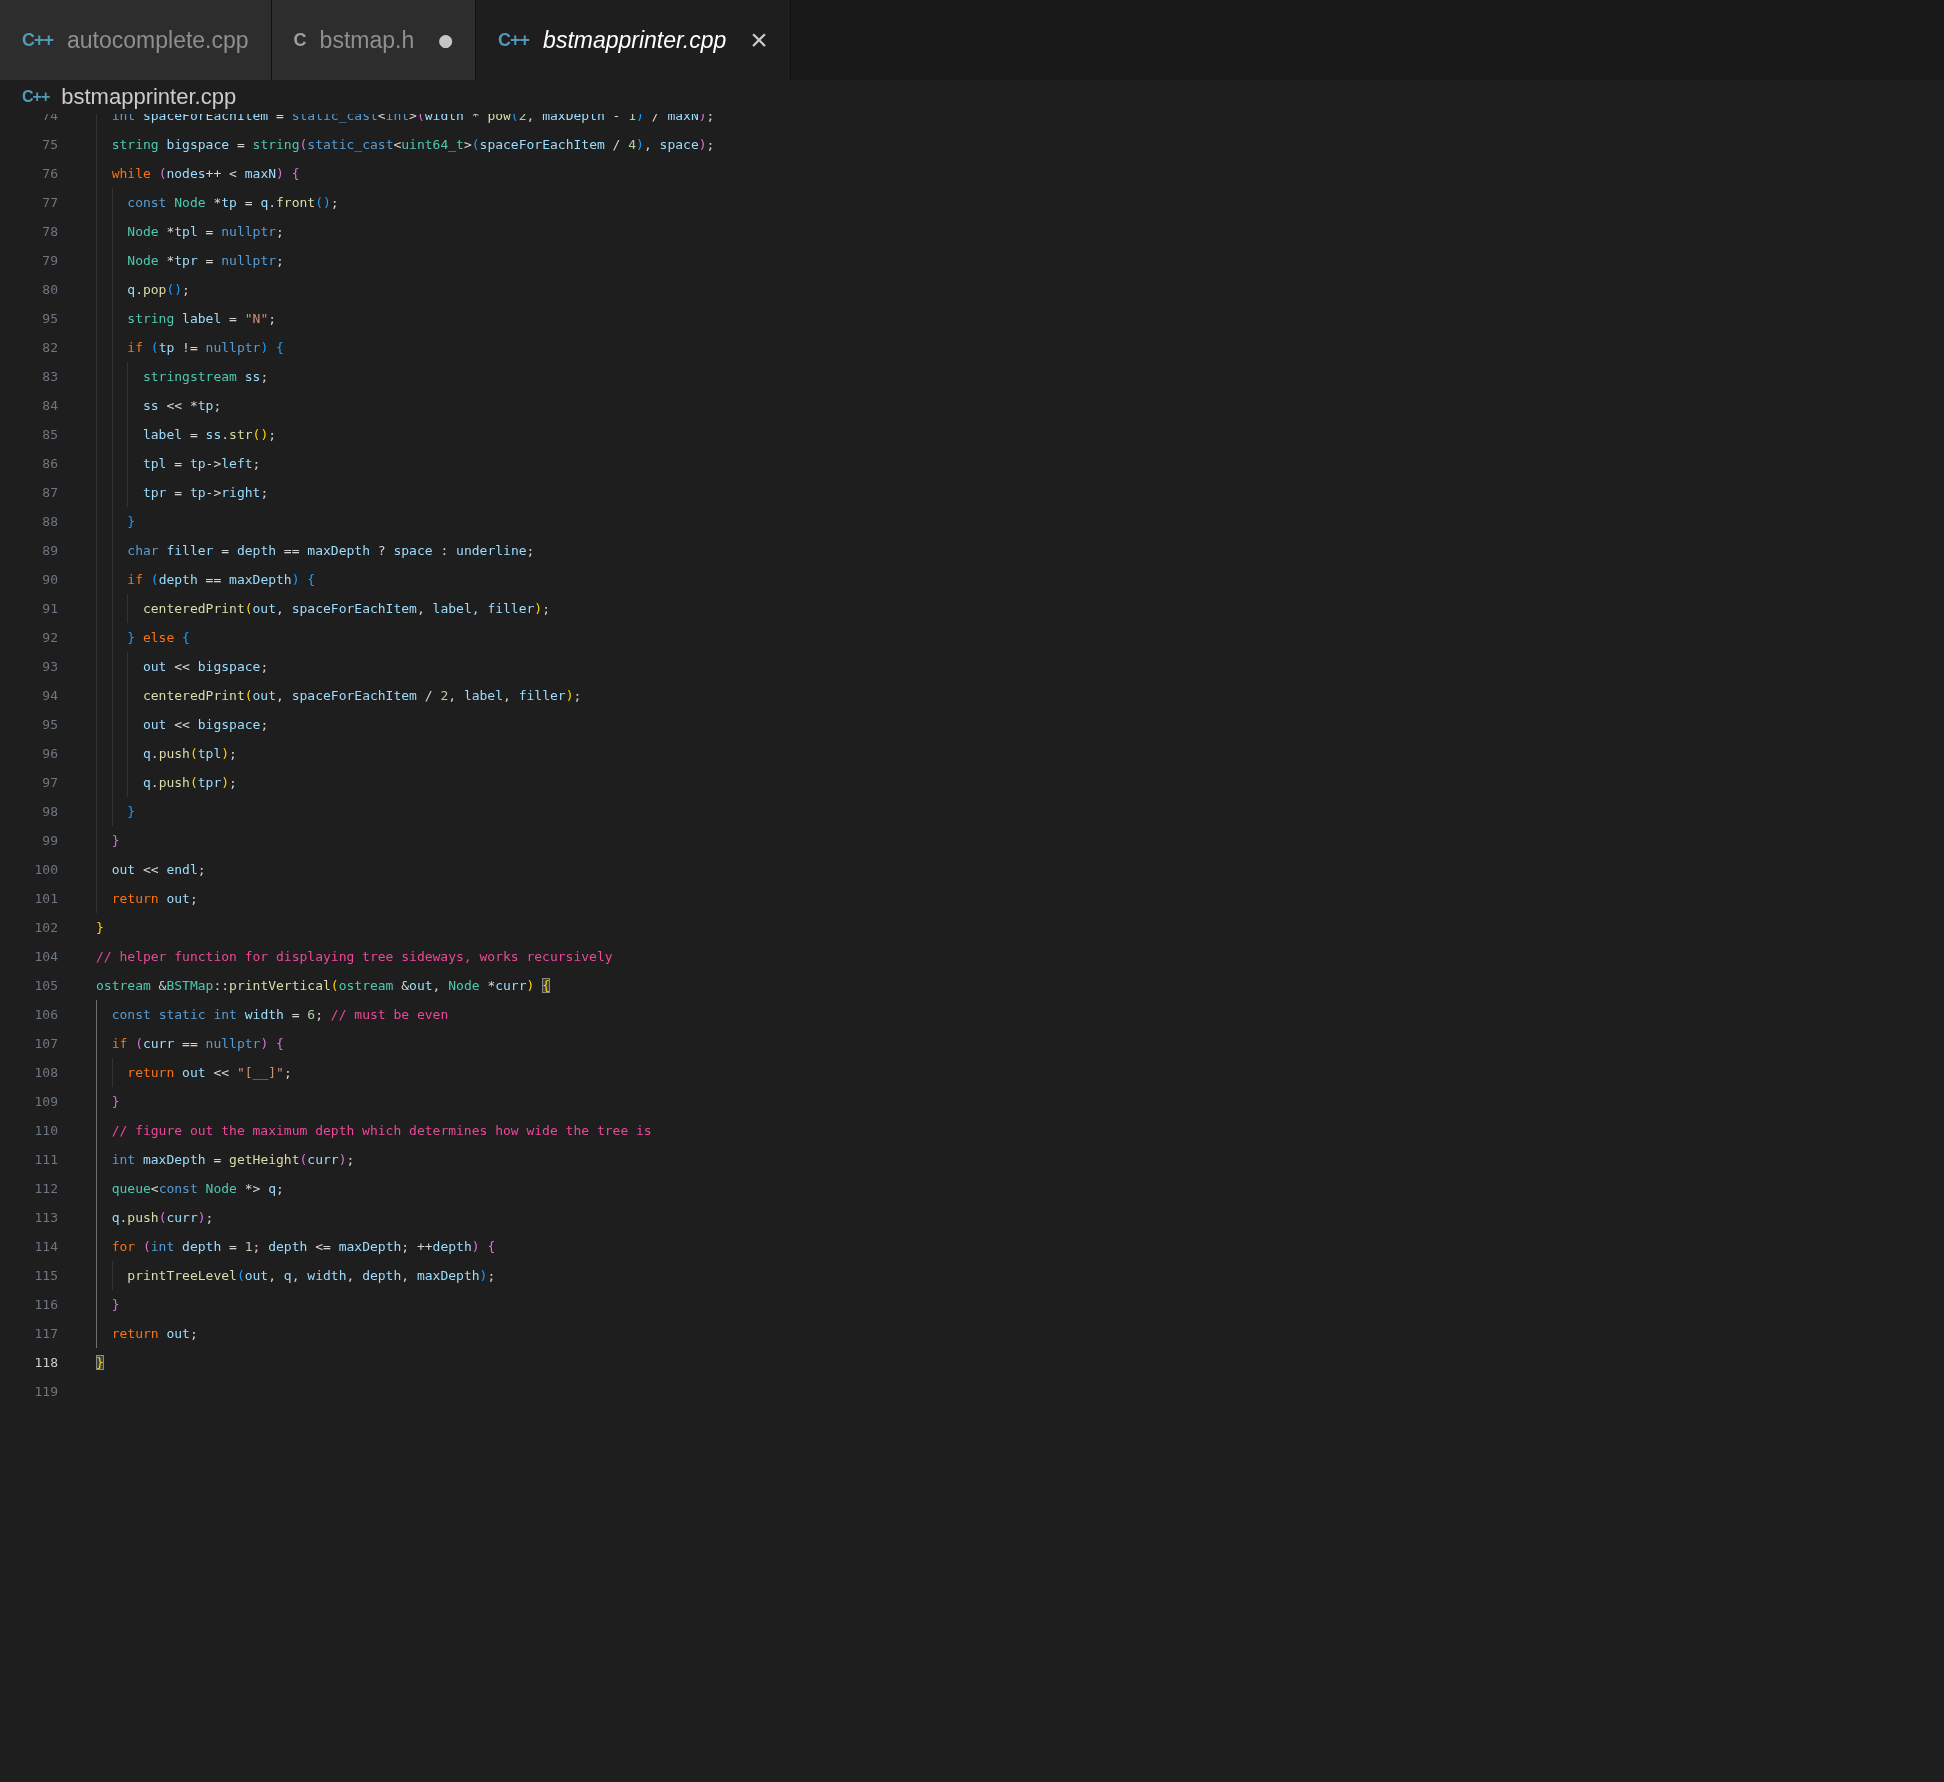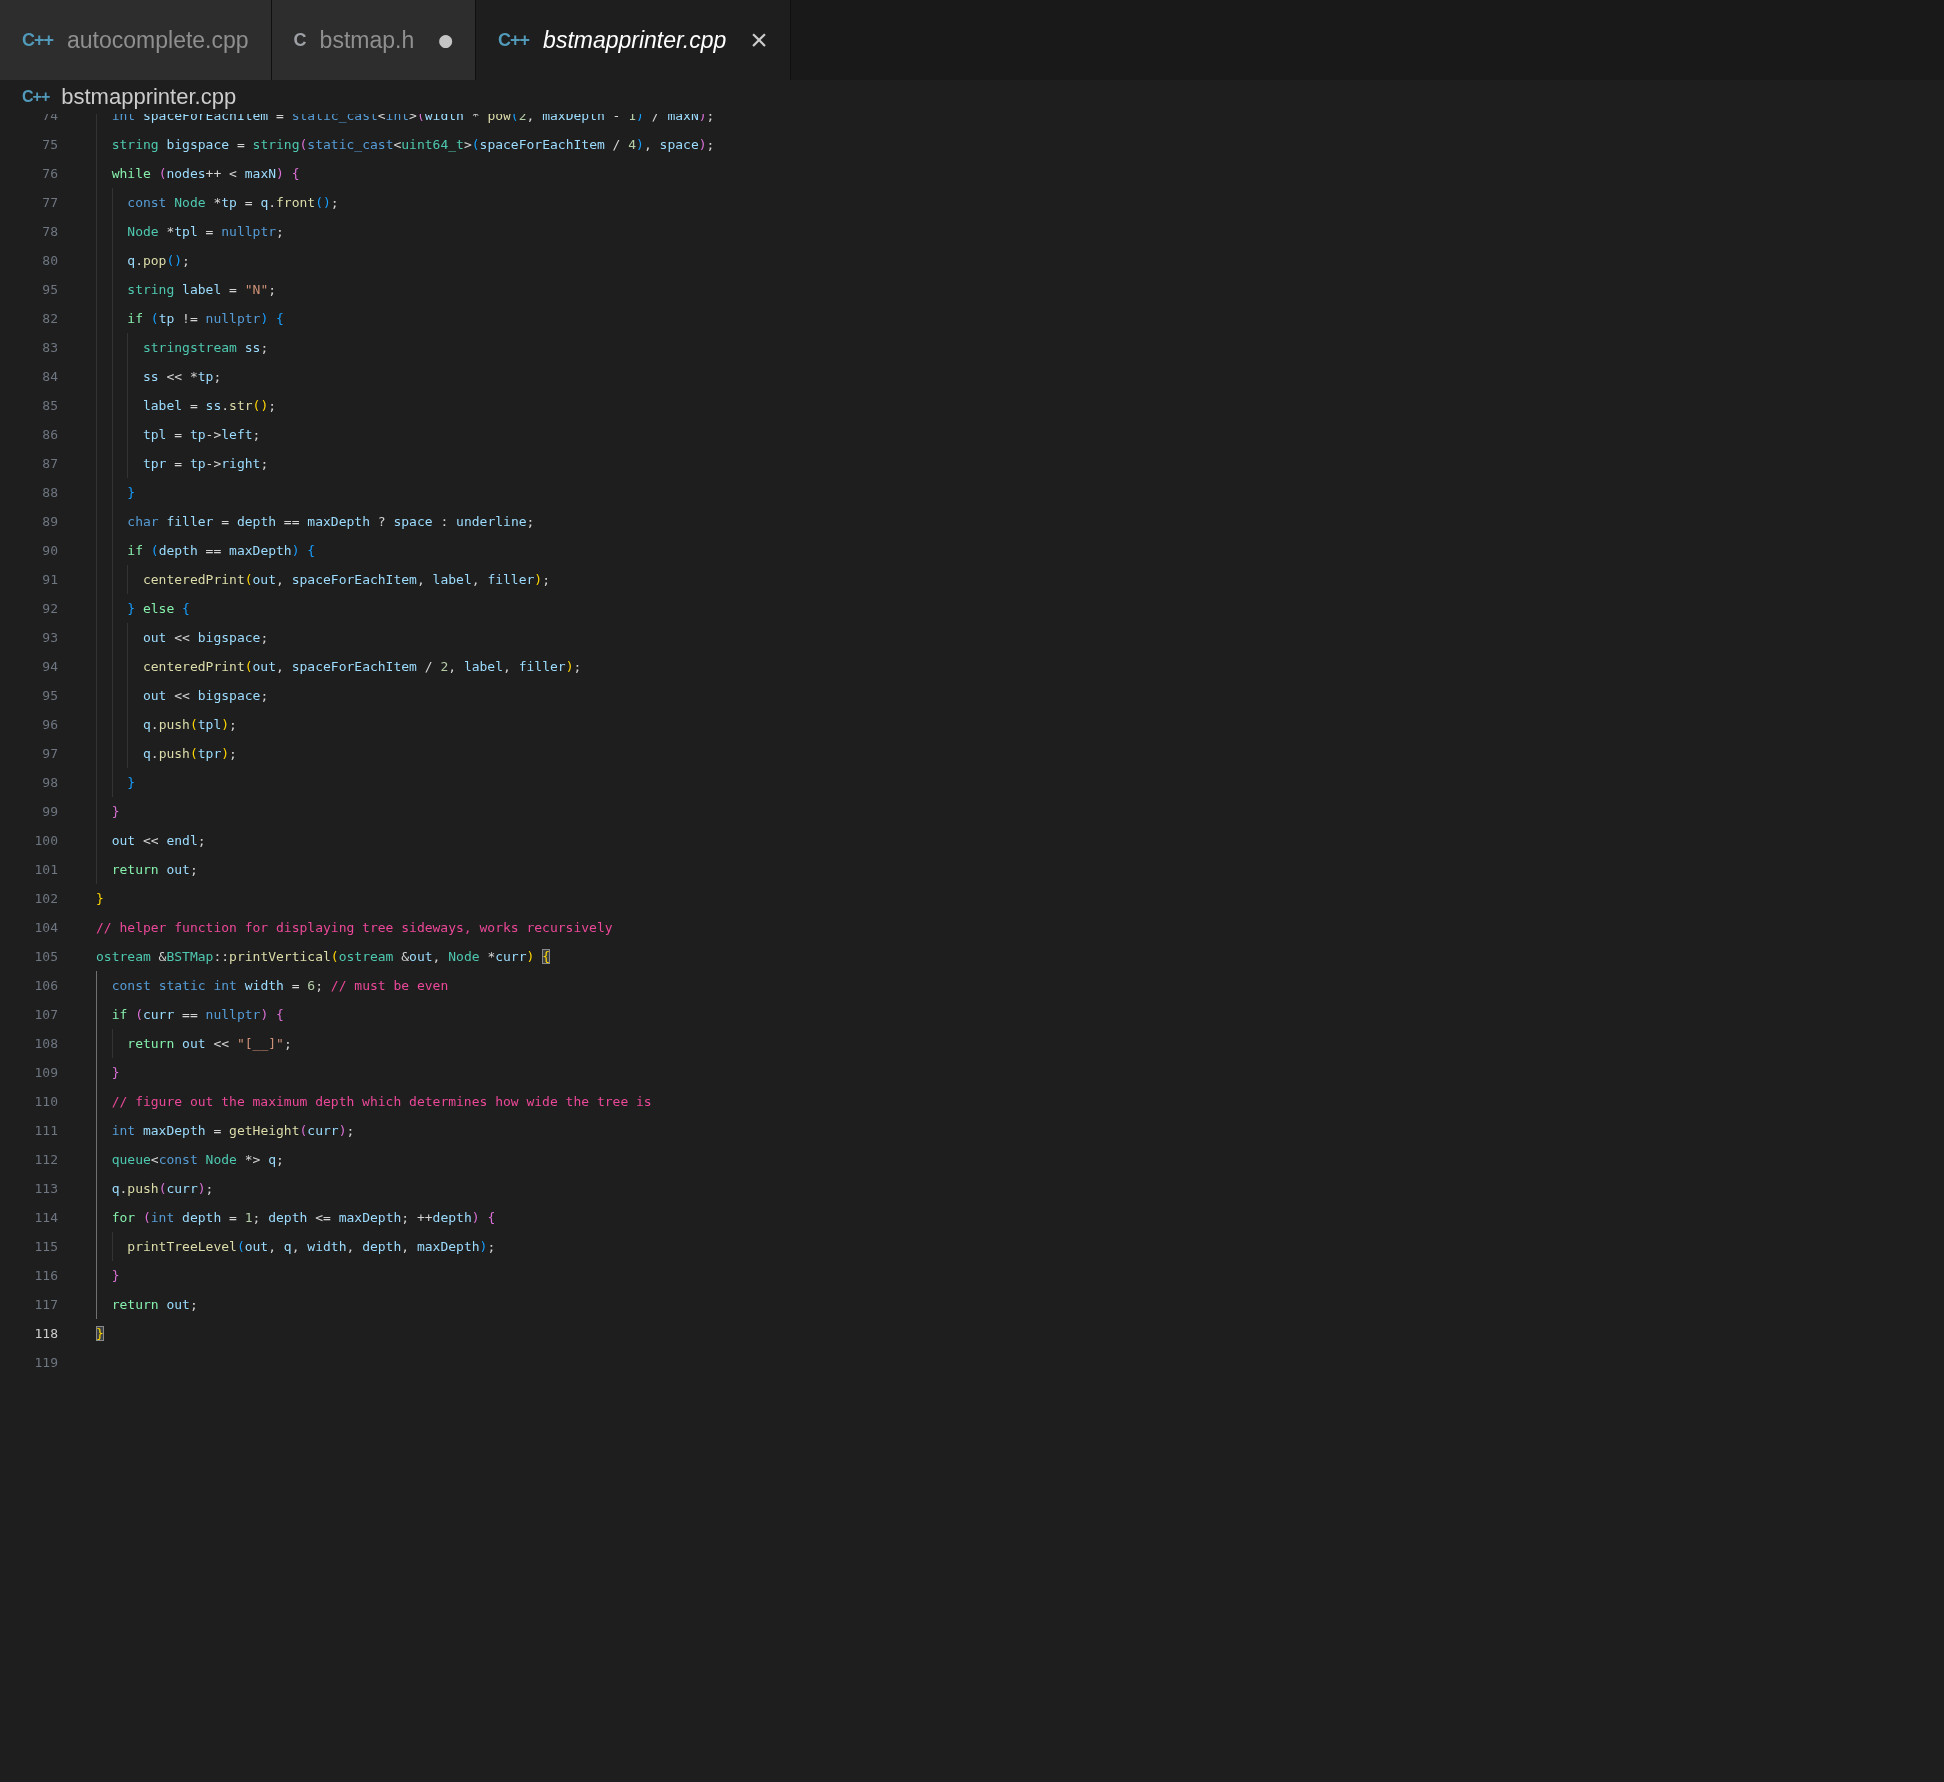--- a/index.html
+++ b/index.html
@@ -32,21 +32,21 @@
   .line{display:flex;height:29px;white-space:pre}
   .ln{flex:0 0 58px;text-align:right;color:#6e7681;user-select:none}
   .line.active .ln{color:#cccccc}
   .code{margin-left:38px;position:relative}
   .guide{position:absolute;top:0;bottom:0;width:1px;background:#333333;font-style:normal}
   .guide.act{background:#707070}
 
   
   .tk-pl{color:#d4d4d4}
   .tk-kw{color:#569cd6}
-  .tk-ct{color:#86efac}
+  .tk-ct{color:#f97316}
   .tk-ty{color:#4ec9b0}
   .tk-fn{color:#dcdcaa}
   .tk-va{color:#9cdcfe}
   .tk-nu{color:#b5cea8}
   .tk-st{color:#ce9178}
   .tk-cm{color:#ec4899}
   .tk-b1{color:#ffd700}
   .tk-b2{color:#da70d6}
   .tk-b3{color:#179fff}
   .tk-m1{color:#ffd700;background:#3c4043;outline:1px solid #8a8a8a;outline-offset:-1px}
@@ -78,20 +78,21 @@
     <span>bstmapprinter.cpp</span>
   </div>
 
   <div class="editor">
     <div class="lines" id="lines">
         <div class="line"><span class="ln">74</span><span class="code"><i class="guide" style="left: 0ch;"></i><span class="tk-pl">  </span><span class="tk-kw">int</span><span class="tk-pl"> </span><span class="tk-va">spaceForEachItem</span><span class="tk-pl"> = </span><span class="tk-kw">static_cast</span><span class="tk-pl">&lt;</span><span class="tk-kw">int</span><span class="tk-pl">&gt;</span><span class="tk-b2">(</span><span class="tk-va">width</span><span class="tk-pl"> * </span><span class="tk-fn">pow</span><span class="tk-b3">(</span><span class="tk-nu">2</span><span class="tk-pl">, </span><span class="tk-va">maxDepth</span><span class="tk-pl"> - </span><span class="tk-nu">1</span><span class="tk-b3">)</span><span class="tk-pl"> / </span><span class="tk-va">maxN</span><span class="tk-b2">)</span><span class="tk-pl">;</span></span></div>
         <div class="line"><span class="ln">75</span><span class="code"><i class="guide" style="left: 0ch;"></i><span class="tk-pl">  </span><span class="tk-ty">string</span><span class="tk-pl"> </span><span class="tk-va">bigspace</span><span class="tk-pl"> = </span><span class="tk-ty">string</span><span class="tk-b2">(</span><span class="tk-kw">static_cast</span><span class="tk-pl">&lt;</span><span class="tk-ty">uint64_t</span><span class="tk-pl">&gt;</span><span class="tk-b3">(</span><span class="tk-va">spaceForEachItem</span><span class="tk-pl"> / </span><span class="tk-nu">4</span><span class="tk-b3">)</span><span class="tk-pl">, </span><span class="tk-va">space</span><span class="tk-b2">)</span><span class="tk-pl">;</span></span></div>
         <div class="line"><span class="ln">76</span><span class="code"><i class="guide" style="left: 0ch;"></i><span class="tk-pl">  </span><span class="tk-ct">while</span><span class="tk-pl"> </span><span class="tk-b2">(</span><span class="tk-va">nodes</span><span class="tk-pl">++ &lt; </span><span class="tk-va">maxN</span><span class="tk-b2">)</span><span class="tk-pl"> </span><span class="tk-b2">{</span></span></div>
         <div class="line"><span class="ln">77</span><span class="code"><i class="guide" style="left: 0ch;"></i><i class="guide" style="left: 2ch;"></i><span class="tk-pl">    </span><span class="tk-kw">const</span><span class="tk-pl"> </span><span class="tk-ty">Node</span><span class="tk-pl"> *</span><span class="tk-va">tp</span><span class="tk-pl"> = </span><span class="tk-va">q</span><span class="tk-pl">.</span><span class="tk-fn">front</span><span class="tk-b3">()</span><span class="tk-pl">;</span></span></div>
         <div class="line"><span class="ln">78</span><span class="code"><i class="guide" style="left: 0ch;"></i><i class="guide" style="left: 2ch;"></i><span class="tk-pl">    </span><span class="tk-ty">Node</span><span class="tk-pl"> *</span><span class="tk-va">tpl</span><span class="tk-pl"> = </span><span class="tk-kw">nullptr</span><span class="tk-pl">;</span></span></div>
+        <div class="line"><span class="ln">79</span><span class="code"><i class="guide" style="left: 0ch;"></i><i class="guide" style="left: 2ch;"></i><span class="tk-pl">    </span><span class="tk-ty">Node</span><span class="tk-pl"> *</span><span class="tk-va">tpr</span><span class="tk-pl"> = </span><span class="tk-kw">nullptr</span><span class="tk-pl">;</span></span></div>
         <div class="line"><span class="ln">80</span><span class="code"><i class="guide" style="left: 0ch;"></i><i class="guide" style="left: 2ch;"></i><span class="tk-pl">    </span><span class="tk-va">q</span><span class="tk-pl">.</span><span class="tk-fn">pop</span><span class="tk-b3">()</span><span class="tk-pl">;</span></span></div>
         <div class="line"><span class="ln">95</span><span class="code"><i class="guide" style="left: 0ch;"></i><i class="guide" style="left: 2ch;"></i><span class="tk-pl">    </span><span class="tk-ty">string</span><span class="tk-pl"> </span><span class="tk-va">label</span><span class="tk-pl"> = </span><span class="tk-st">"N"</span><span class="tk-pl">;</span></span></div>
         <div class="line"><span class="ln">82</span><span class="code"><i class="guide" style="left: 0ch;"></i><i class="guide" style="left: 2ch;"></i><span class="tk-pl">    </span><span class="tk-ct">if</span><span class="tk-pl"> </span><span class="tk-b3">(</span><span class="tk-va">tp</span><span class="tk-pl"> != </span><span class="tk-kw">nullptr</span><span class="tk-b3">)</span><span class="tk-pl"> </span><span class="tk-b3">{</span></span></div>
         <div class="line"><span class="ln">83</span><span class="code"><i class="guide" style="left: 0ch;"></i><i class="guide" style="left: 2ch;"></i><i class="guide" style="left: 4ch;"></i><span class="tk-pl">      </span><span class="tk-ty">stringstream</span><span class="tk-pl"> </span><span class="tk-va">ss</span><span class="tk-pl">;</span></span></div>
         <div class="line"><span class="ln">84</span><span class="code"><i class="guide" style="left: 0ch;"></i><i class="guide" style="left: 2ch;"></i><i class="guide" style="left: 4ch;"></i><span class="tk-pl">      </span><span class="tk-va">ss</span><span class="tk-pl"> &lt;&lt; *</span><span class="tk-va">tp</span><span class="tk-pl">;</span></span></div>
         <div class="line"><span class="ln">85</span><span class="code"><i class="guide" style="left: 0ch;"></i><i class="guide" style="left: 2ch;"></i><i class="guide" style="left: 4ch;"></i><span class="tk-pl">      </span><span class="tk-va">label</span><span class="tk-pl"> = </span><span class="tk-va">ss</span><span class="tk-pl">.</span><span class="tk-fn">str</span><span class="tk-b1">()</span><span class="tk-pl">;</span></span></div>
         <div class="line"><span class="ln">86</span><span class="code"><i class="guide" style="left: 0ch;"></i><i class="guide" style="left: 2ch;"></i><i class="guide" style="left: 4ch;"></i><span class="tk-pl">      </span><span class="tk-va">tpl</span><span class="tk-pl"> = </span><span class="tk-va">tp</span><span class="tk-pl">-&gt;</span><span class="tk-va">left</span><span class="tk-pl">;</span></span></div>
         <div class="line"><span class="ln">87</span><span class="code"><i class="guide" style="left: 0ch;"></i><i class="guide" style="left: 2ch;"></i><i class="guide" style="left: 4ch;"></i><span class="tk-pl">      </span><span class="tk-va">tpr</span><span class="tk-pl"> = </span><span class="tk-va">tp</span><span class="tk-pl">-&gt;</span><span class="tk-va">right</span><span class="tk-pl">;</span></span></div>
         <div class="line"><span class="ln">88</span><span class="code"><i class="guide" style="left: 0ch;"></i><i class="guide" style="left: 2ch;"></i><span class="tk-pl">    </span><span class="tk-b3">}</span></span></div>
         <div class="line"><span class="ln">89</span><span class="code"><i class="guide" style="left: 0ch;"></i><i class="guide" style="left: 2ch;"></i><span class="tk-pl">    </span><span class="tk-kw">char</span><span class="tk-pl"> </span><span class="tk-va">filler</span><span class="tk-pl"> = </span><span class="tk-va">depth</span><span class="tk-pl"> == </span><span class="tk-va">maxDepth</span><span class="tk-pl"> ? </span><span class="tk-va">space</span><span class="tk-pl"> : </span><span class="tk-va">underline</span><span class="tk-pl">;</span></span></div>

